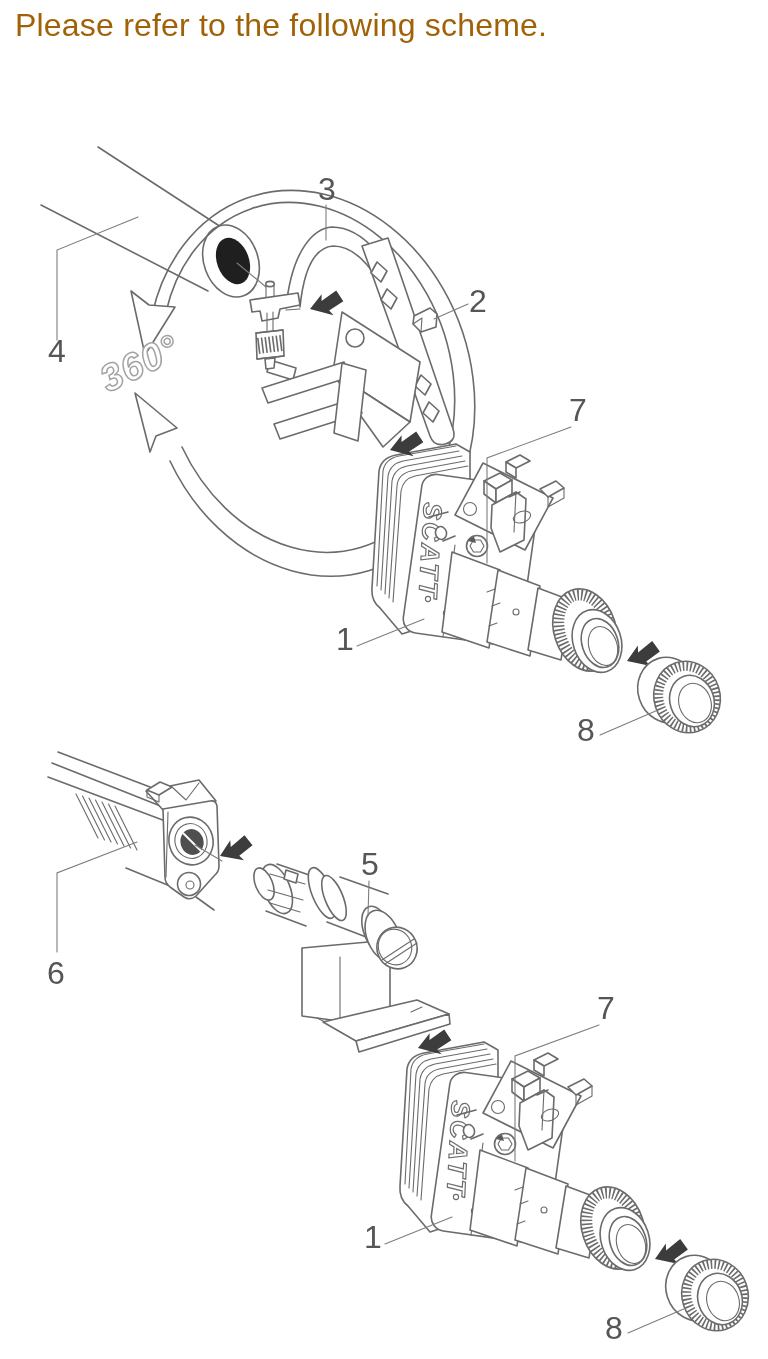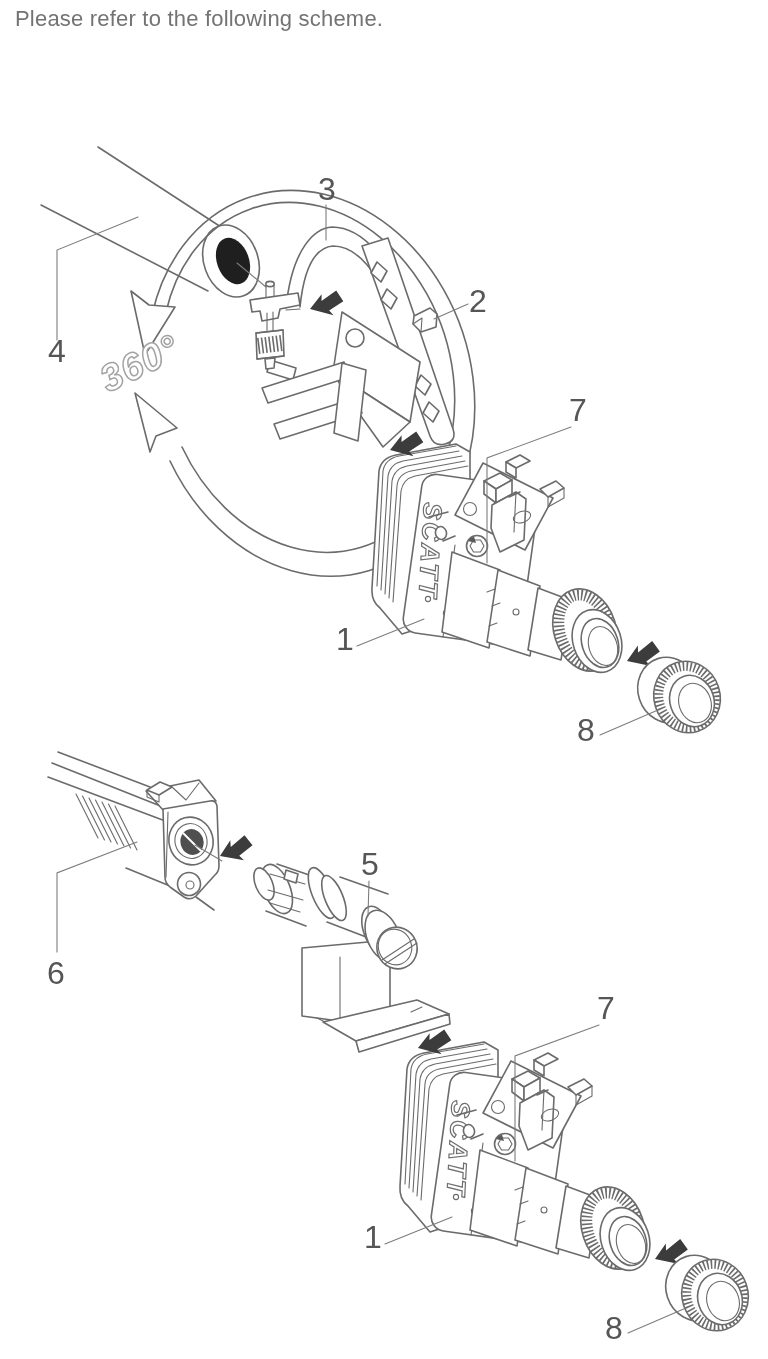--- a/index.html
+++ b/index.html
@@ -1,18 +1,18 @@
 <!DOCTYPE html>
 <html><head>
 <meta charset="utf-8">
 <style>
   html,body{margin:0;padding:0;background:#ffffff;}
   .page{position:relative;width:768px;height:1359px;background:#fff;overflow:hidden;
         font-family:"Liberation Sans",sans-serif;}
-  .title{position:absolute;left:15px;top:6px;font-size:22px;line-height:1.2;color:#737373;
+  .title{position:absolute;left:15px;top:6px;font-size:32px;line-height:1.2;color:#a16207;
          letter-spacing:0.2px;}
   svg{position:absolute;left:0;top:0;}
   .ln{fill:none;stroke:#6b6b6b;stroke-width:1.6;stroke-linejoin:round;stroke-linecap:round;}
   .lnf{fill:#ffffff;stroke:#6b6b6b;stroke-width:1.6;stroke-linejoin:round;stroke-linecap:round;}
   .thin{fill:none;stroke:#6b6b6b;stroke-width:1.1;stroke-linejoin:round;stroke-linecap:round;}
   .lead{fill:none;stroke:#7d7d7d;stroke-width:1.1;stroke-linecap:round;}
   .callout{font-size:32px;fill:#565656;text-anchor:middle;}
   .solidArrow{fill:#3c3c3c;stroke:none;}
   .boreFill{fill:#1f1f1f;stroke:none;}
   .knurl{fill:none;stroke:#6b6b6b;stroke-dasharray:1.6 2.1;}

